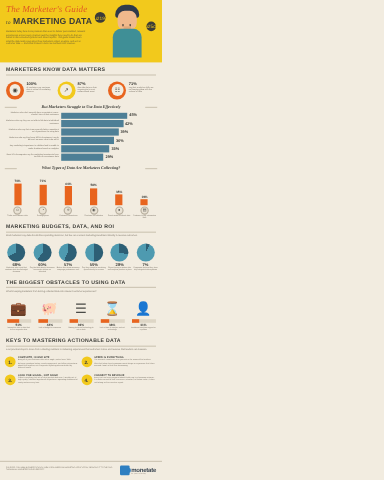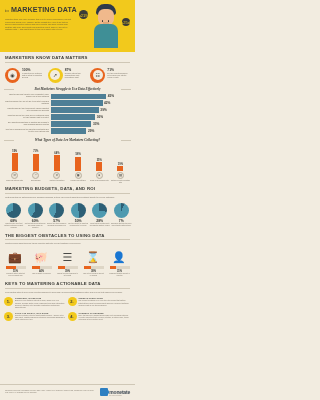--- a/index.html
+++ b/index.html
@@ -92,20 +92,21 @@
   .lmark::after { content:""; position:absolute; right:-1.6px; top:2.4px; width:3.2px; height:3.2px; background:#2e7fc1; border-radius:50%; }
   .lname { font-size:5px; font-weight:bold; color:#3f4a55; letter-spacing:-.2px; }
   .ltag { font-size:1.4px; color:#9a9186; }
 </style>
 </head>
 <body>
 
 <div class="page">
 
   <div class="hero">
+    <div class="hero-title1">The Marketer's Guide</div>
     <div class="hero-title2"><span class="sm">to</span> <span>MARKETING DATA</span></div>
     <div class="hero-sub">Marketers today face more pressure than ever to deliver personalized, relevant experiences across every channel. But the insights they need to do that are buried in disconnected systems and siloed reports. This guide breaks down what the data really says about how marketers collect, analyze, and act on customer data — and what it takes to turn raw numbers into revenue.</div>
     <div class="guy">
       <div class="g-hair"></div>
       <div class="g-face">
         <div class="g-eye" style="left:4px;"></div>
         <div class="g-eye" style="left:10px;"></div>
       </div>
       <div class="g-neck"></div>
       <div class="g-body"></div>

